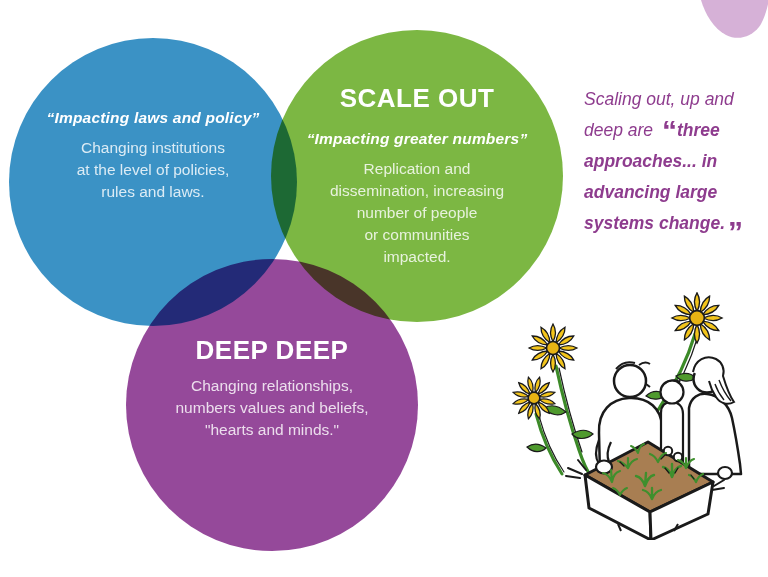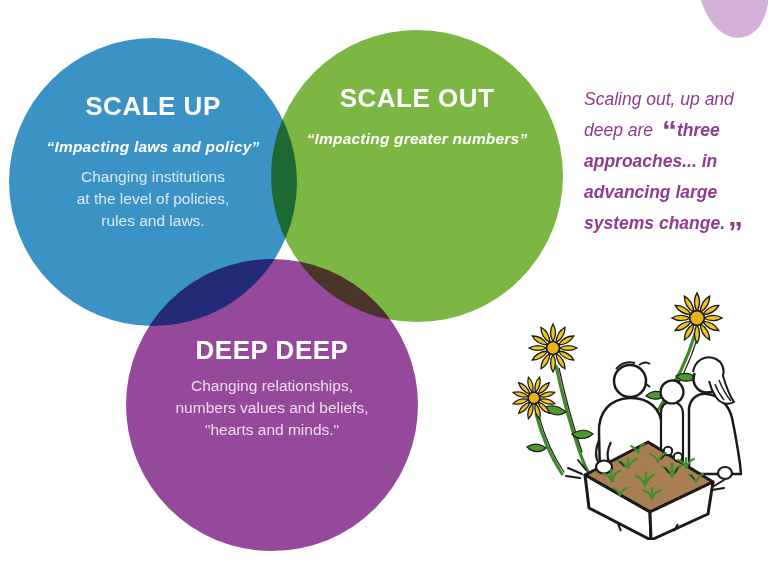--- a/index.html
+++ b/index.html
@@ -38,30 +38,34 @@
 
   <svg class="corner-svg" width="78" height="45" viewBox="0 0 78 45">
     <path id="corner-blob" d="M11,0 C15,14 24,29 36,35 C48,41 61,37 69,27 C74,20 77,9 78,4 L78,0 Z" fill="#d6b1d7"></path>
   </svg>
 
   <div class="circle c-up" style="background-color: rgb(59, 146, 197);"></div>
   <div class="circle c-out" style="background-color: rgb(124, 183, 67);"></div>
   <div class="circle c-deep" style="background-color: rgb(149, 73, 154);"></div>
 
   <div class="ctext ct-up">
-    <div class="c-title">SCALE UP</div>
     <div class="c-sub">“Impacting laws and policy”</div>
     <div class="c-body">Changing institutions
 at the level of policies,
 rules and laws.</div>
   </div>
 
   <div class="ctext ct-out">
     <div class="c-title">SCALE OUT</div>
     <div class="c-sub">“Impacting greater numbers”</div>
+    <div class="c-body">Replication and
+dissemination, increasing
+number of people
+or communities
+impacted.</div>
   </div>
 
   <div class="ctext ct-deep">
     <div class="c-title">DEEP DEEP</div>
     <div class="c-body">Changing relationships,
 numbers values and beliefs,
 "hearts and minds."</div>
   </div>
 
   <div class="quote" style="color: rgb(142, 60, 142);"><span>Scaling out, up and deep are</span> <span class="qmark q-open">“</span><span class="q-bold">three approaches... in advancing large systems change.</span><span class="qmark q-close">”</span>

